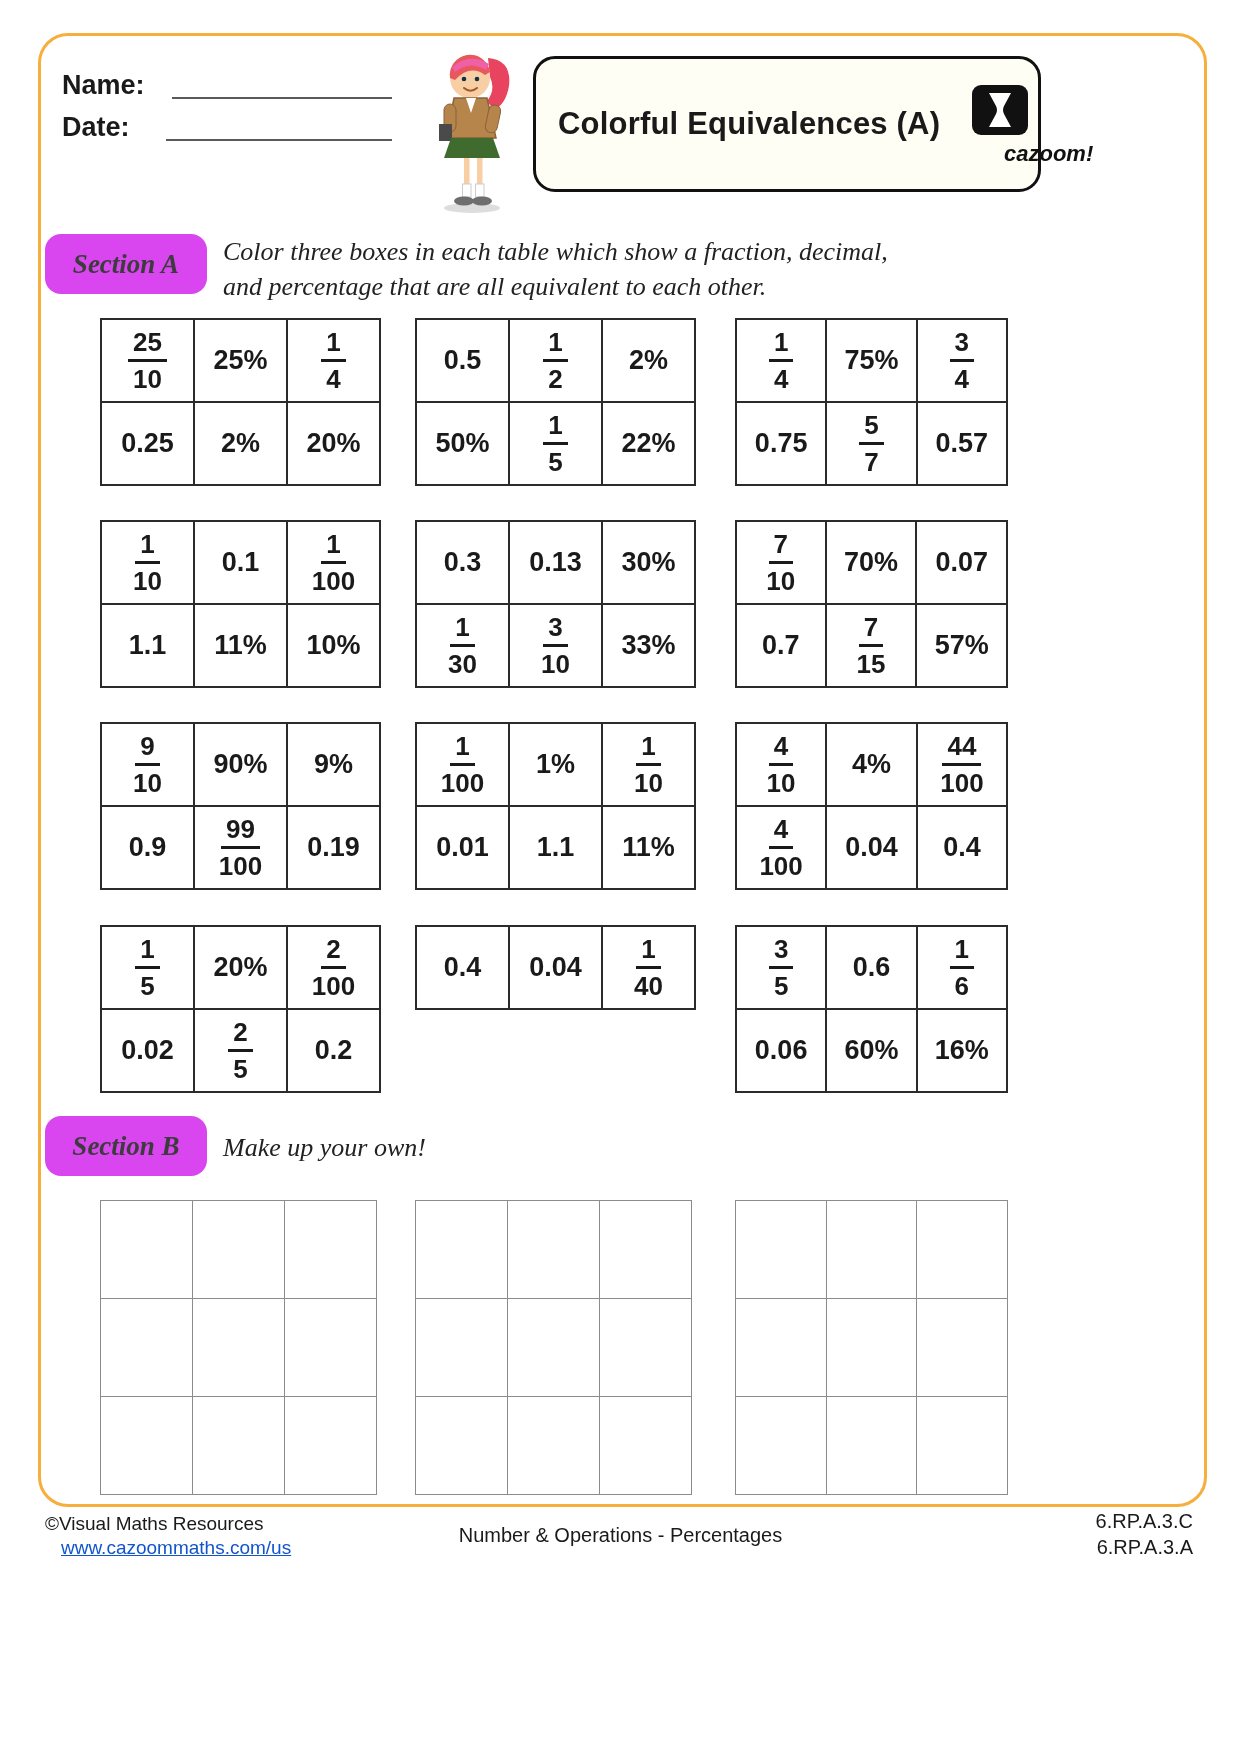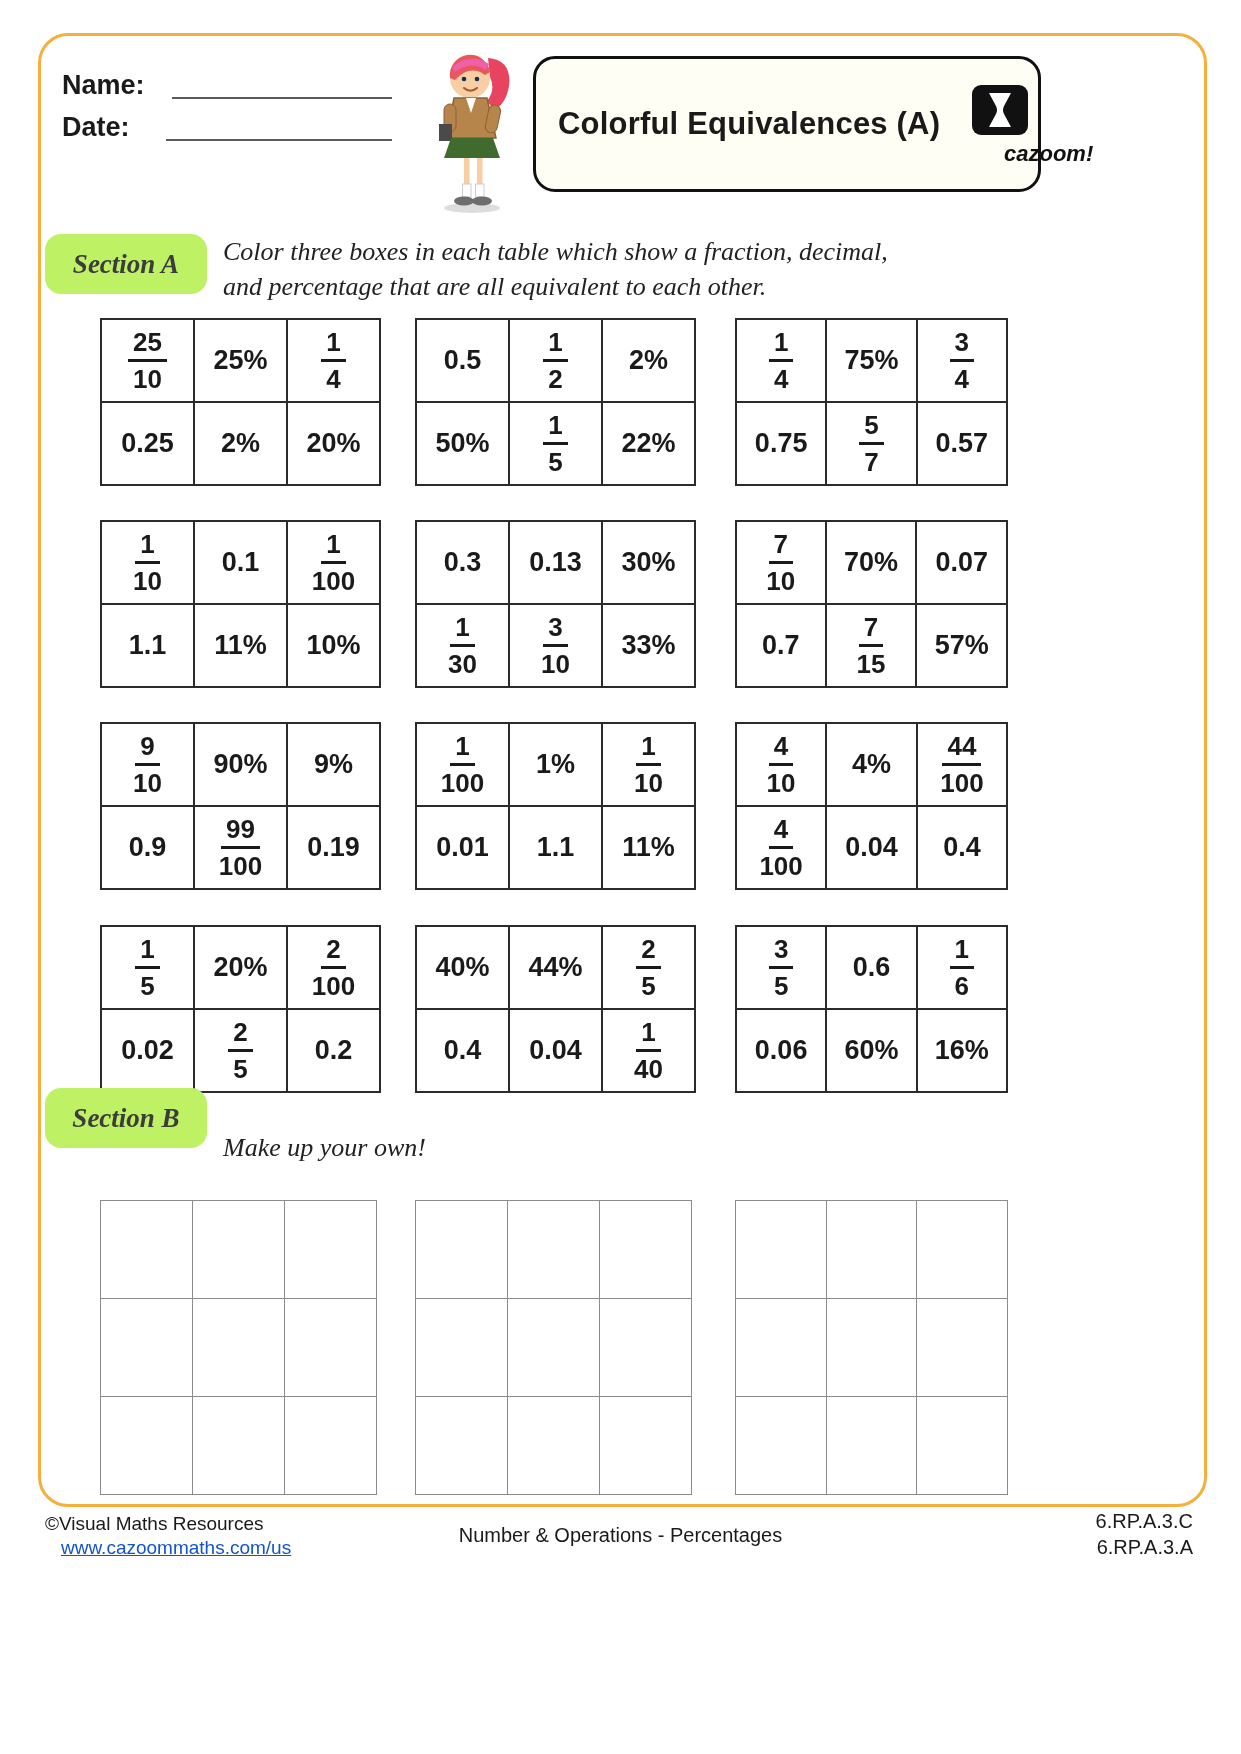--- a/index.html
+++ b/index.html
@@ -12,21 +12,21 @@
   .hdr-label{position:absolute;font-weight:bold;font-size:27px;}
   .wline{position:absolute;border-bottom:2px solid #5a5a5a;height:0;}
   .girl{position:absolute;left:418px;top:40px;}
   .title-box{position:absolute;left:533px;top:56px;width:508px;height:136px;background:#FFFEF4;
              border:3px solid #111;border-radius:22px;display:flex;align-items:center;box-sizing:border-box;}
   .title-text{font-size:31px;font-weight:bold;padding-left:22px;letter-spacing:.2px;}
   .logo{position:absolute;left:956px;top:84px;width:88px;text-align:center;}
   .logo-text{display:block;font-weight:bold;font-style:italic;font-size:22px;margin-top:1px;color:#111;margin-left:48px;}
 
   
-  .badge{position:absolute;left:45px;width:162px;height:60px;background:#bef264;border-radius:16px;
+  .badge{position:absolute;left:45px;width:162px;height:60px;background:#d946ef;border-radius:16px;
          display:flex;align-items:center;justify-content:center;
          font-family:"Liberation Serif",serif;font-weight:bold;font-style:italic;font-size:27px;color:#3c3c3c;}
   .instruction{position:absolute;left:223px;font-family:"Liberation Serif",serif;font-style:italic;
                font-size:26px;color:#222;white-space:pre-line;line-height:1.35;}
 
   
   .tables-area{position:absolute;left:100px;top:318px;width:908px;height:780px;}
   .eq-table{position:absolute;border-collapse:collapse;background:#fff;}
   .eq-table td{border:2.5px solid #2b2b2b;width:91px;height:81px;text-align:center;vertical-align:middle;
                font-size:27px;font-weight:bold;padding:0;}
@@ -303,28 +303,20 @@
                 <span class="fnum">2</span>
                 <span class="fden">5</span>
               </span></td>
             <td>0.2</td>
           </tr>
         </tbody>
       </table>
       <table class="eq-table" style="left: 315px; top: 607px;">
         <tbody>
           <tr>
-            <td>40%</td>
-            <td>44%</td>
-            <td><span class="frac">
-                <span class="fnum">2</span>
-                <span class="fden">5</span>
-              </span></td>
-          </tr>
-          <tr>
             <td>0.4</td>
             <td>0.04</td>
             <td><span class="frac">
                 <span class="fnum">1</span>
                 <span class="fden">40</span>
               </span></td>
           </tr>
         </tbody>
       </table>
       <table class="eq-table" style="left: 635px; top: 607px;">
@@ -342,21 +334,21 @@
           </tr>
           <tr>
             <td>0.06</td>
             <td>60%</td>
             <td>16%</td>
           </tr>
         </tbody>
       </table>
     </div>
 
-  <div class="badge" style="top:1088px;">Section B</div>
+  <div class="badge" style="top:1116px;">Section B</div>
   <div class="instruction" style="top:1130px;width:500px;">Make up your own!</div>
 
   <div class="blank-area">
       <table class="blank-table" style="left: 0px; top: 0px;">
         <tbody>
           <tr>
             <td></td>
             <td></td>
             <td></td>
           </tr>

